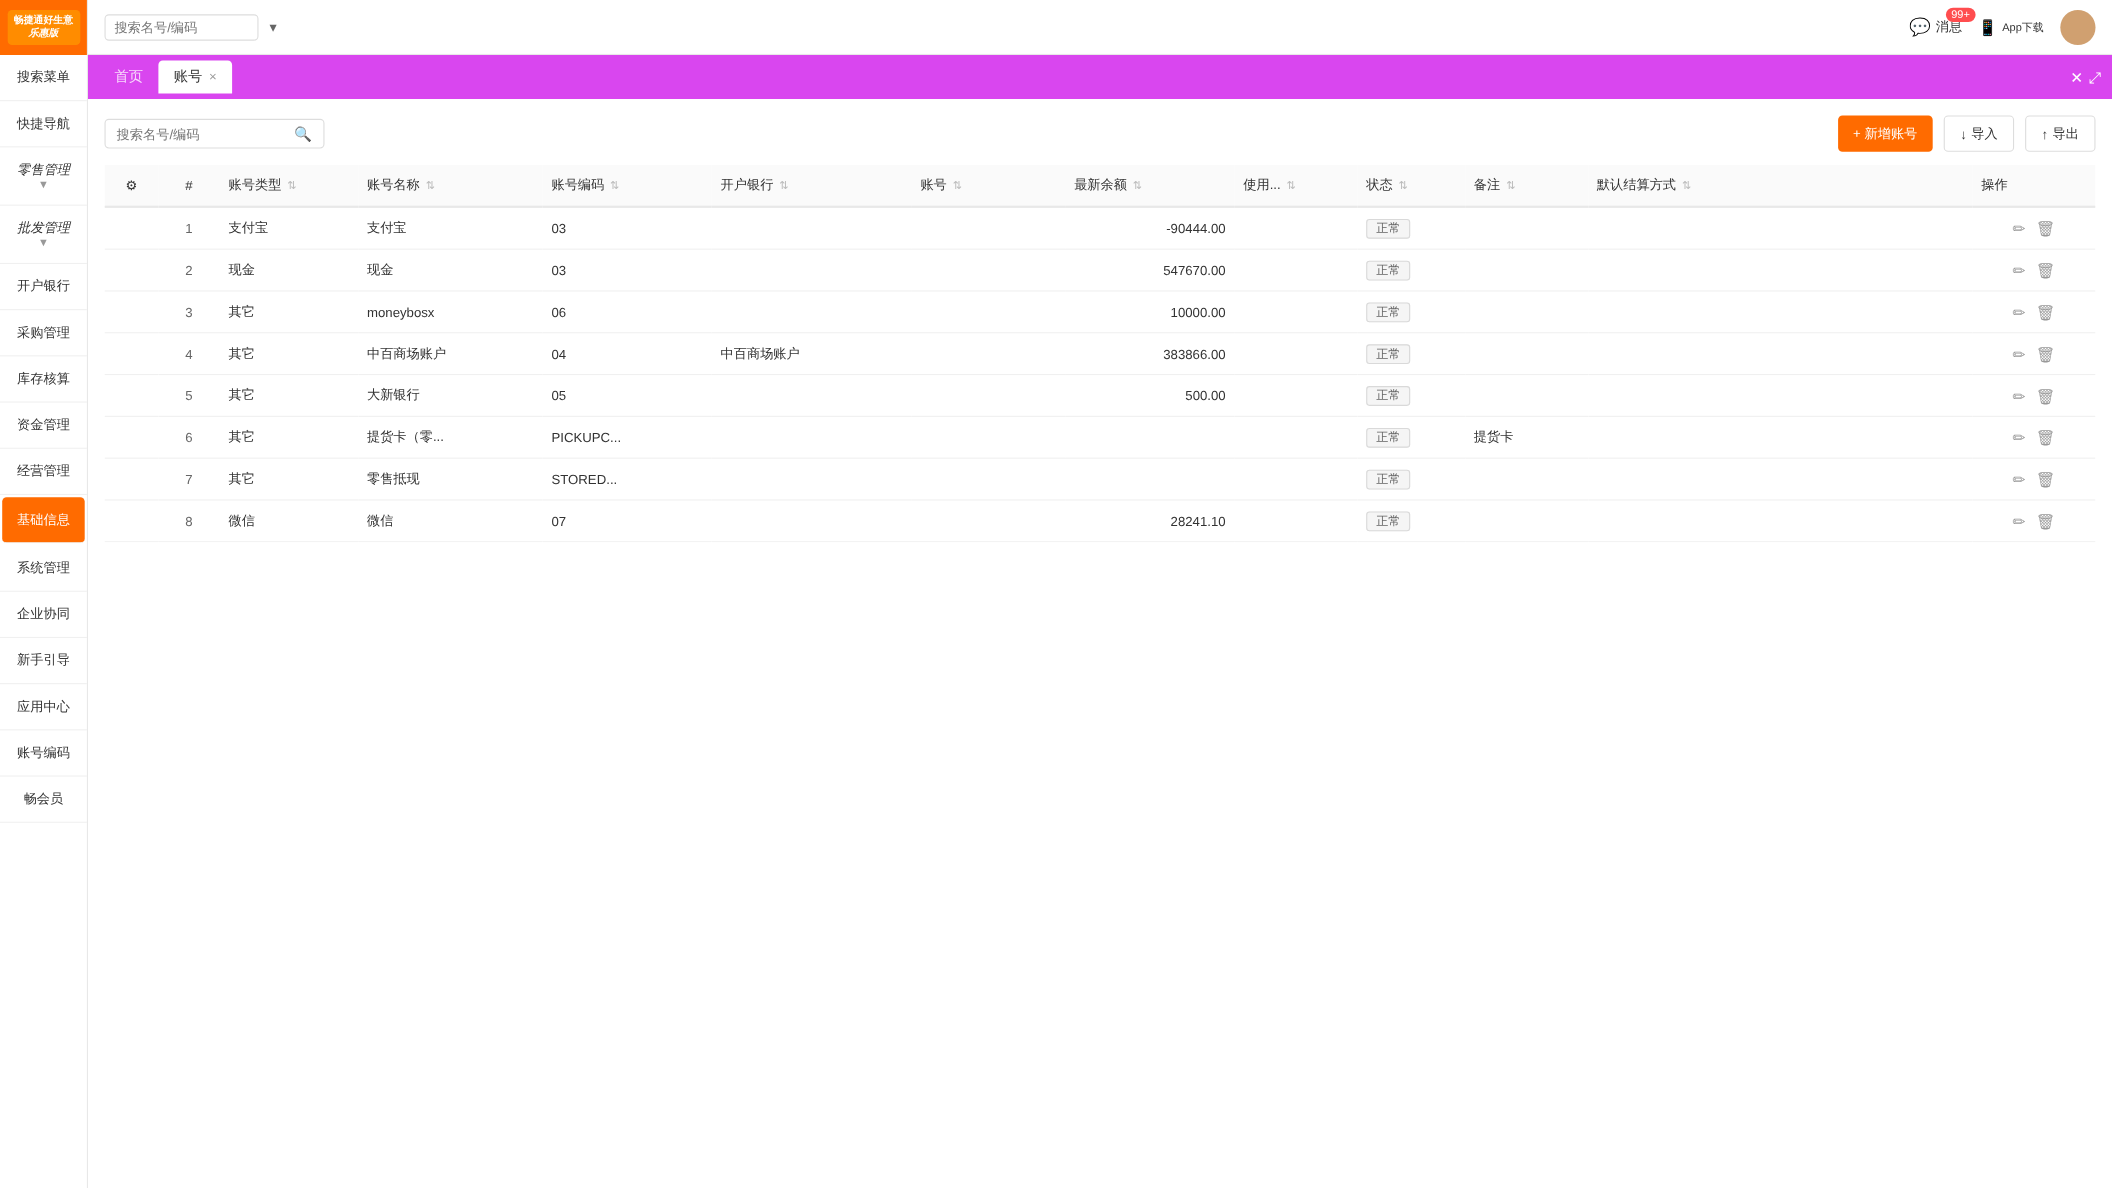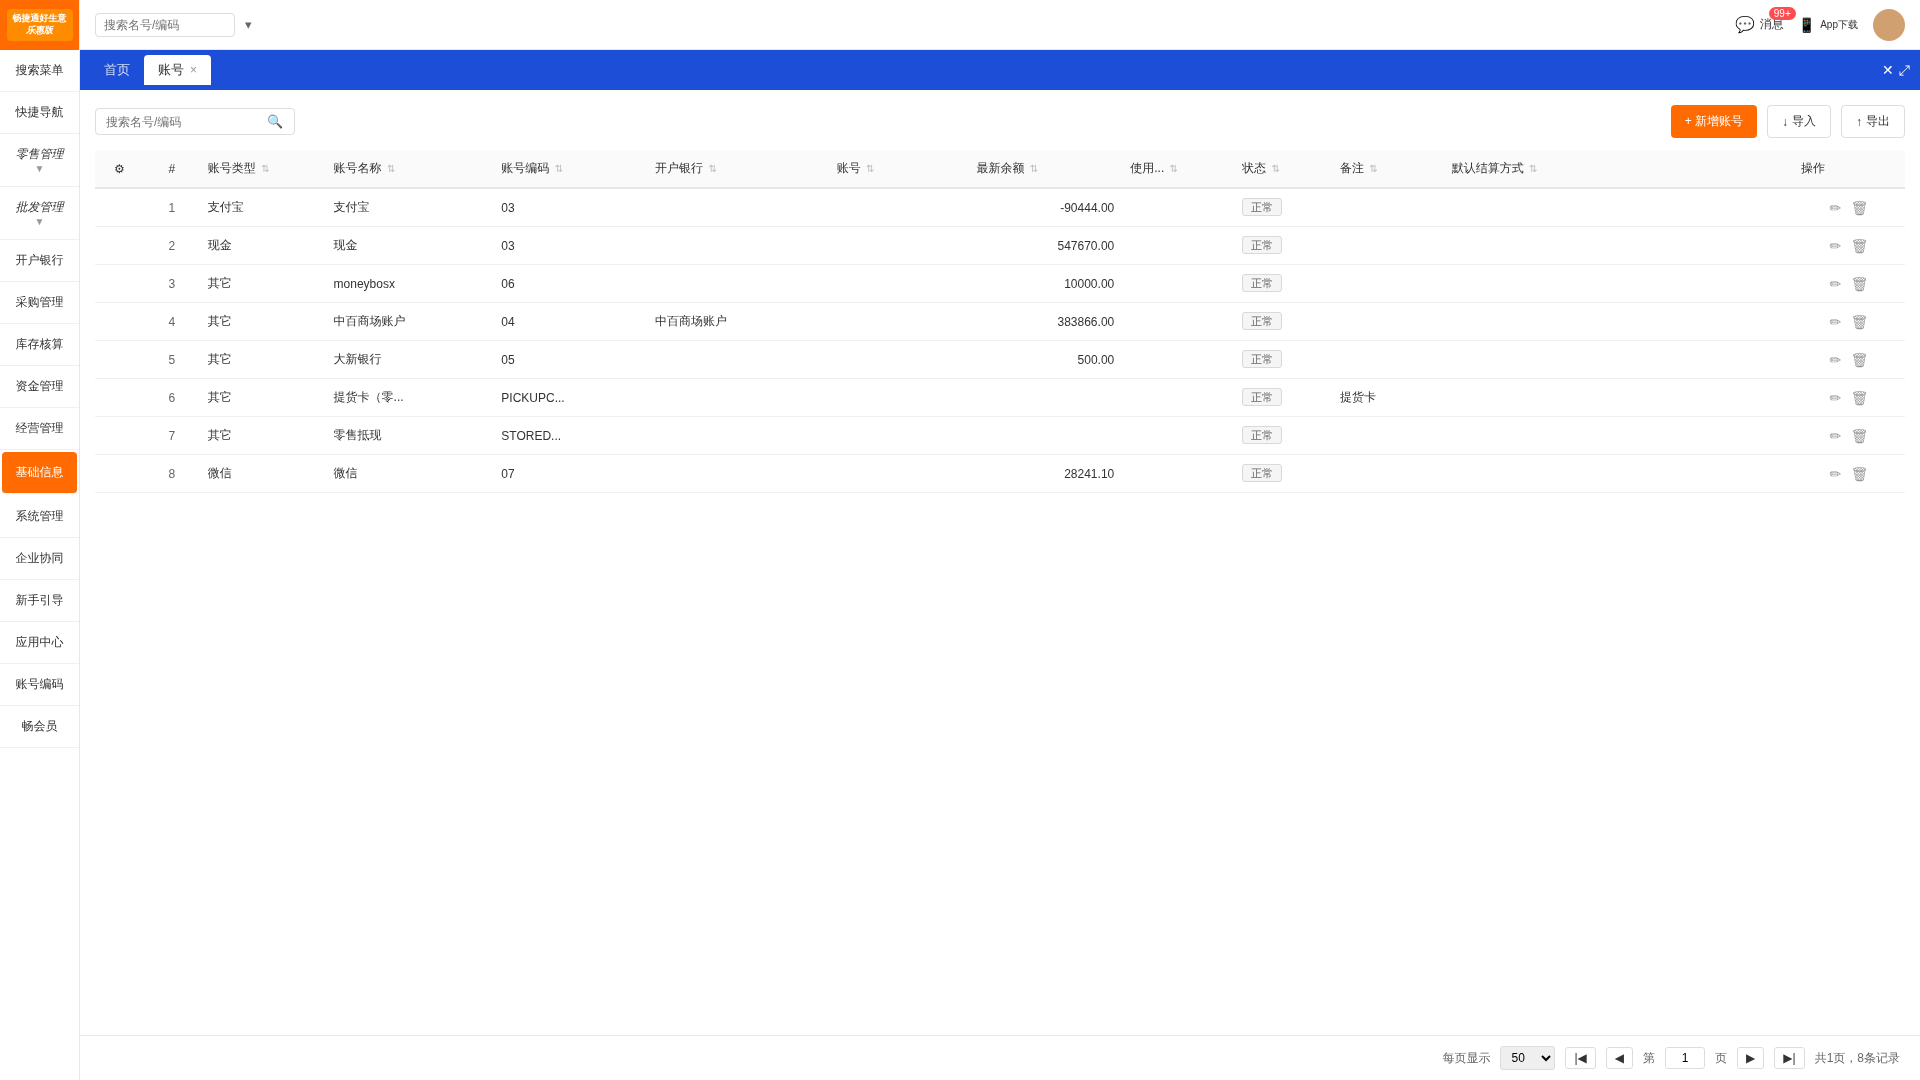--- a/index.html
+++ b/index.html
@@ -19,21 +19,21 @@
 
     
     .top-header { height: 50px; background: #fff; border-bottom: 1px solid #e8e8e8; display: flex; align-items: center; justify-content: space-between; padding: 0 15px; flex-shrink: 0; }
     .top-header-left { display: flex; align-items: center; gap: 10px; }
     .top-header-right { display: flex; align-items: center; gap: 15px; }
     .msg-btn { display: flex; align-items: center; gap: 4px; font-size: 12px; color: #333; cursor: pointer; position: relative; }
     .app-download { display: flex; align-items: center; gap: 4px; font-size: 12px; color: #333; cursor: pointer; }
     .avatar { width: 32px; height: 32px; background: #d0a070; border-radius: 50%; }
 
     
-    .tab-bar { height: 40px; background: #1d4ed8; display: flex; align-items: center; padding: 0 10px; flex-shrink: 0; }
+    .tab-bar { height: 40px; background: #d946ef; display: flex; align-items: center; padding: 0 10px; flex-shrink: 0; }
     .tab { display: flex; align-items: center; gap: 6px; padding: 6px 14px; border-radius: 4px 4px 0 0; cursor: pointer; font-size: 13px; color: rgba(255,255,255,0.8); }
     .tab.active { background: #fff; color: #333; }
     .tab-close { font-size: 12px; color: #999; cursor: pointer; }
     .tab-bar-actions { margin-left: auto; display: flex; gap: 5px; }
     .tab-bar-btn { color: white; cursor: pointer; font-size: 14px; }
 
     
     .content { flex: 1; background: #fff; overflow: auto; padding: 15px; }
 
     
@@ -316,30 +316,14 @@
       <td style="text-align:center;">
         <span class="action-btn" title="编辑">✏</span>
         <span class="action-btn" title="删除">🗑</span>
       </td>
     </tr>
           </tbody>
       </table>
     </div>
   </div>
 
-  <div class="footer">
-    <span class="footer-text">每页显示</span>
-    <select class="page-size-select">
-      <option>50</option>
-      <option>20</option>
-      <option>100</option>
-    </select>
-    <button class="page-btn">|◀</button>
-    <button class="page-btn">◀</button>
-    <span class="footer-text">第</span>
-    <input class="page-input" type="text" value="1" style="">
-    <span class="footer-text">页</span>
-    <button class="page-btn">▶</button>
-    <button class="page-btn">▶|</button>
-    <span class="page-total footer-text">共1页，8条记录</span>
-  </div>
 
 </div>
 
 </body></html>

